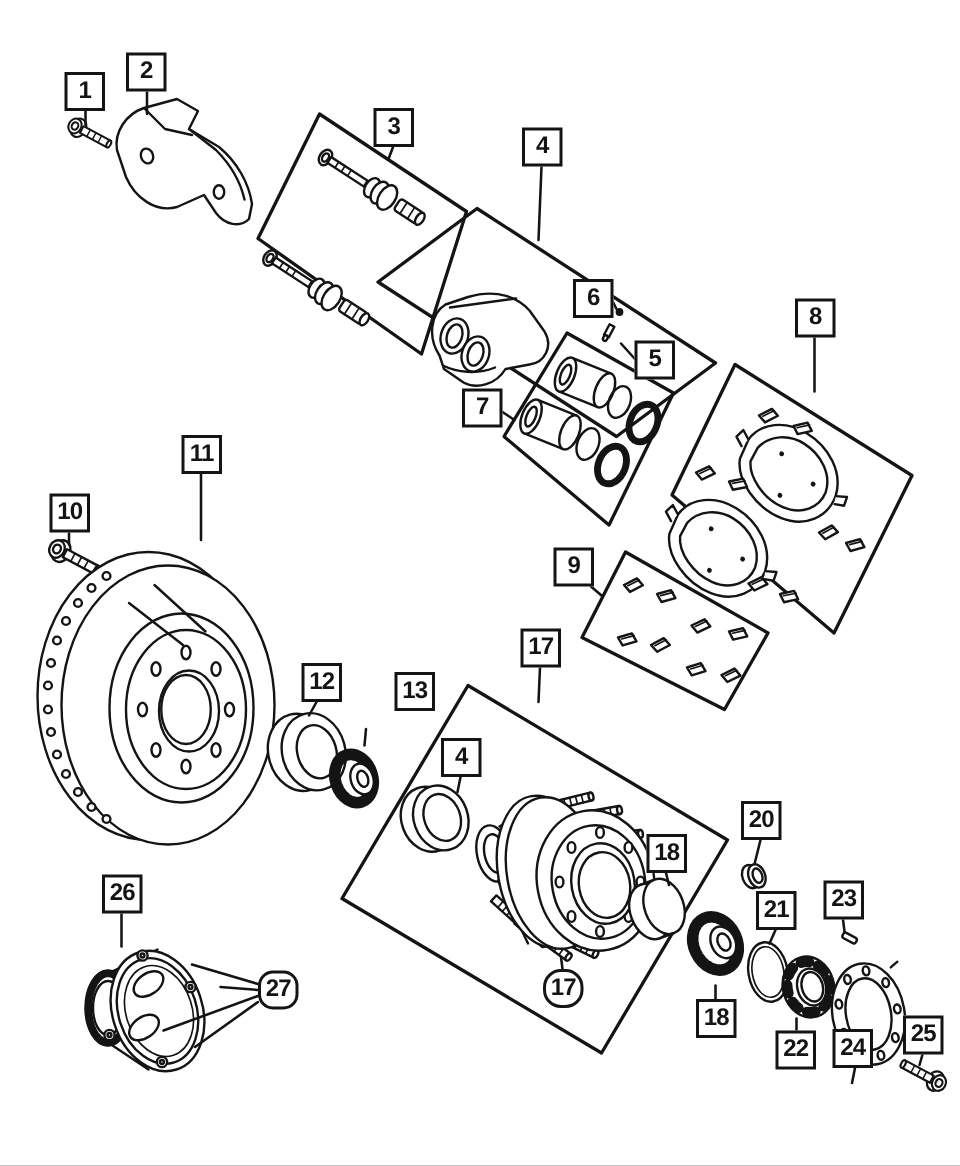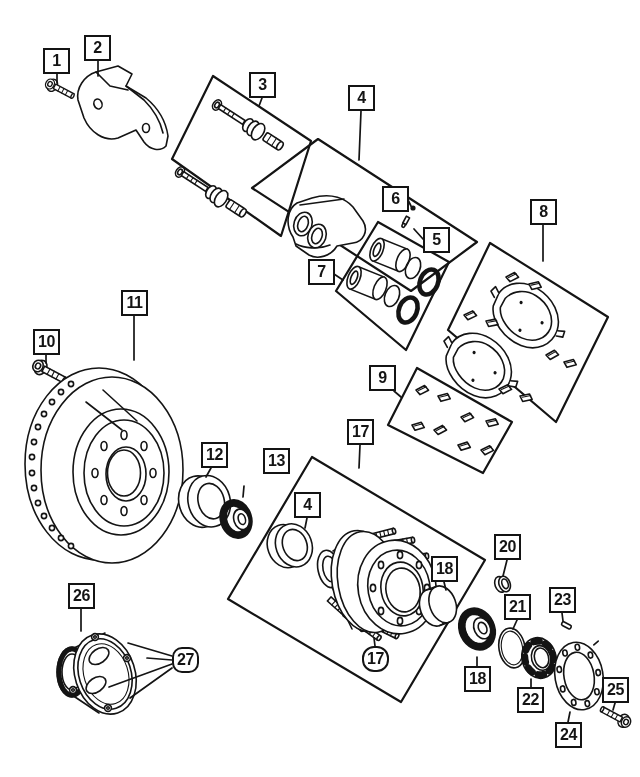--- a/index.html
+++ b/index.html
@@ -380,19 +380,19 @@
       <div class="callout" style="left: 231px; top: 448px; margin-left: 32px;">13</div>
       <div class="callout" style="left: 294px; top: 492px;">4</div>
       <div class="callout" style="left: 347px; top: 419px;">17</div>
       <div class="callout" style="left: 362px; top: 646px; border-radius: 12px;">17</div>
       <div class="callout" style="left: 431px; top: 556px;">18</div>
       <div class="callout" style="left: 464px; top: 666px;">18</div>
       <div class="callout" style="left: 494px; top: 534px;">20</div>
       <div class="callout" style="left: 504px; top: 594px;">21</div>
       <div class="callout" style="left: 517px; top: 687px;">22</div>
       <div class="callout" style="left: 549px; top: 587px;">23</div>
-      <div class="callout" style="left: 555px; top: 722px;">24</div>
+      <div class="callout" style="left: 555px; top: 686px;">24</div>
       <div class="callout" style="left: 602px; top: 677px;">25</div>
       <div class="callout" style="left: 68px; top: 583px; text-align: center;">26</div>
       <div class="callout" style="left: 172px; top: 647px; border-radius: 10px;">27</div>
     </div>
 
 </div>
 
 </body></html>

